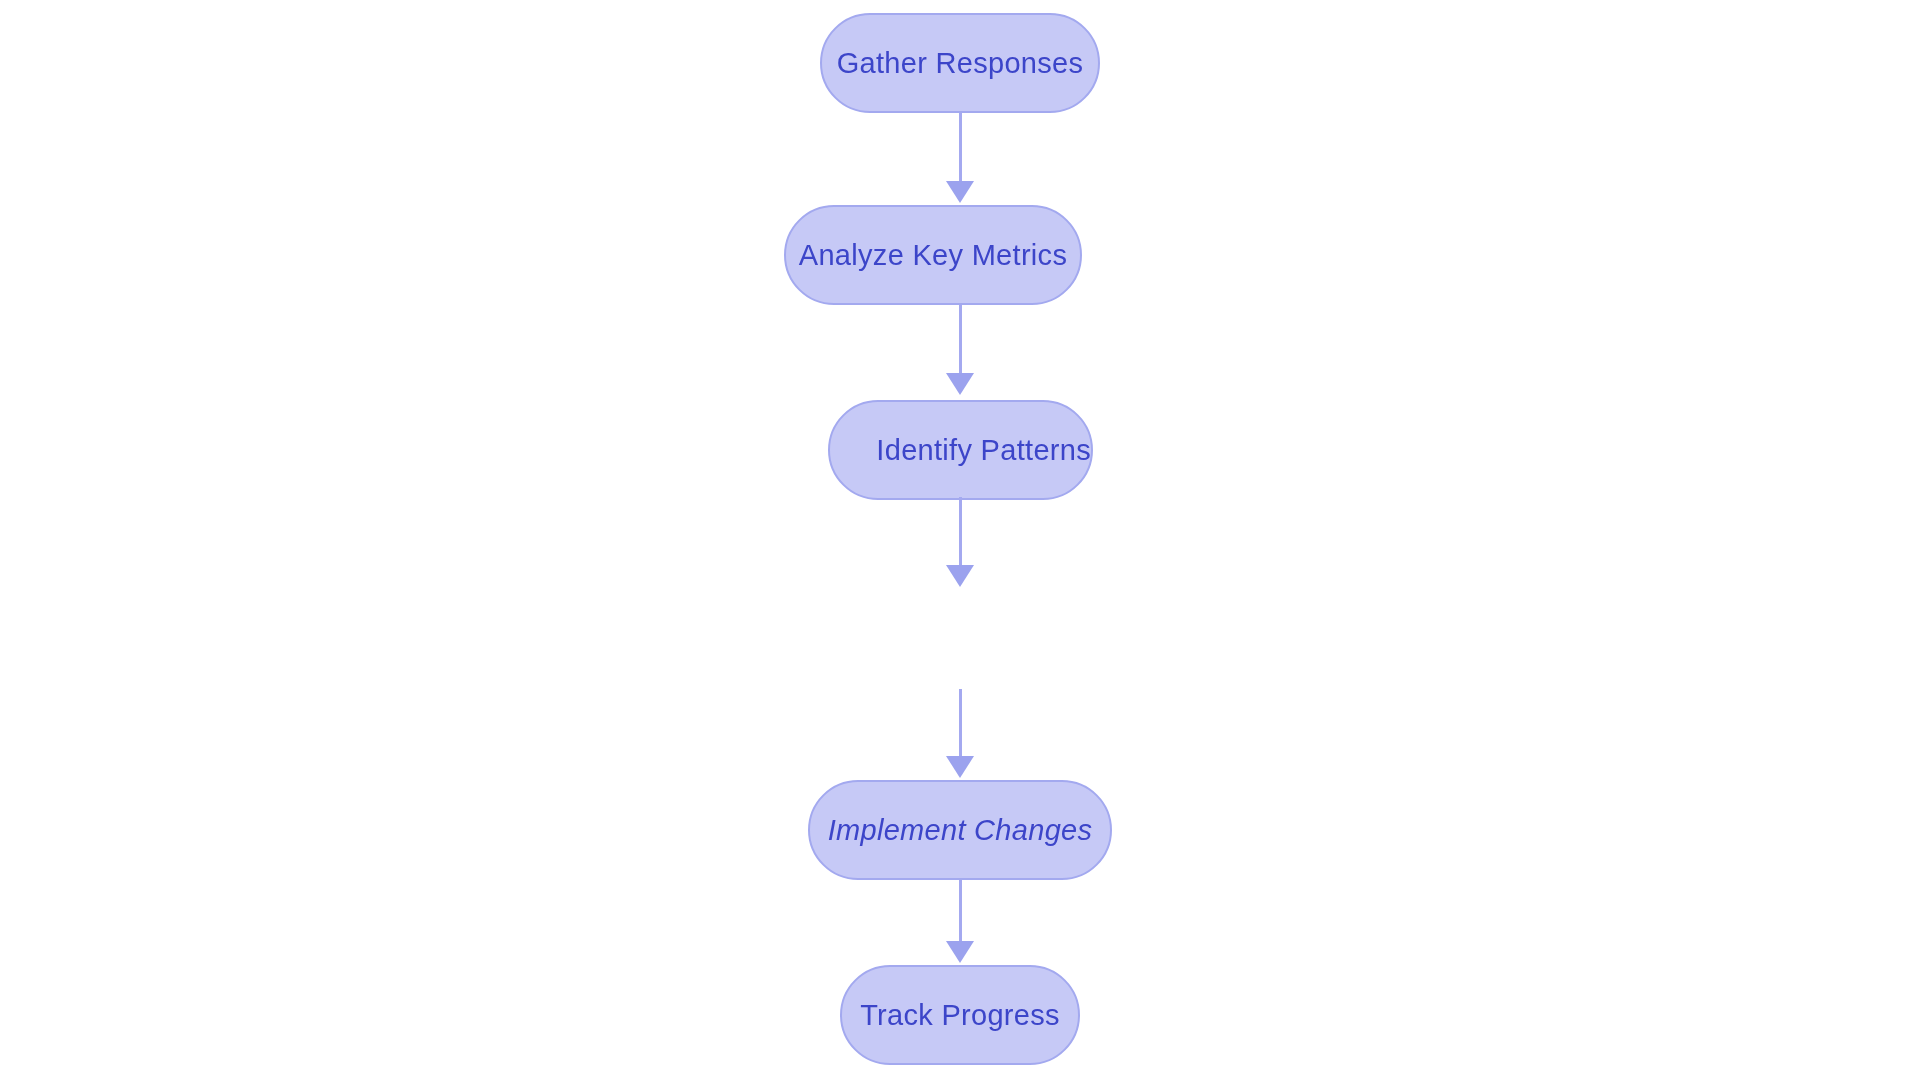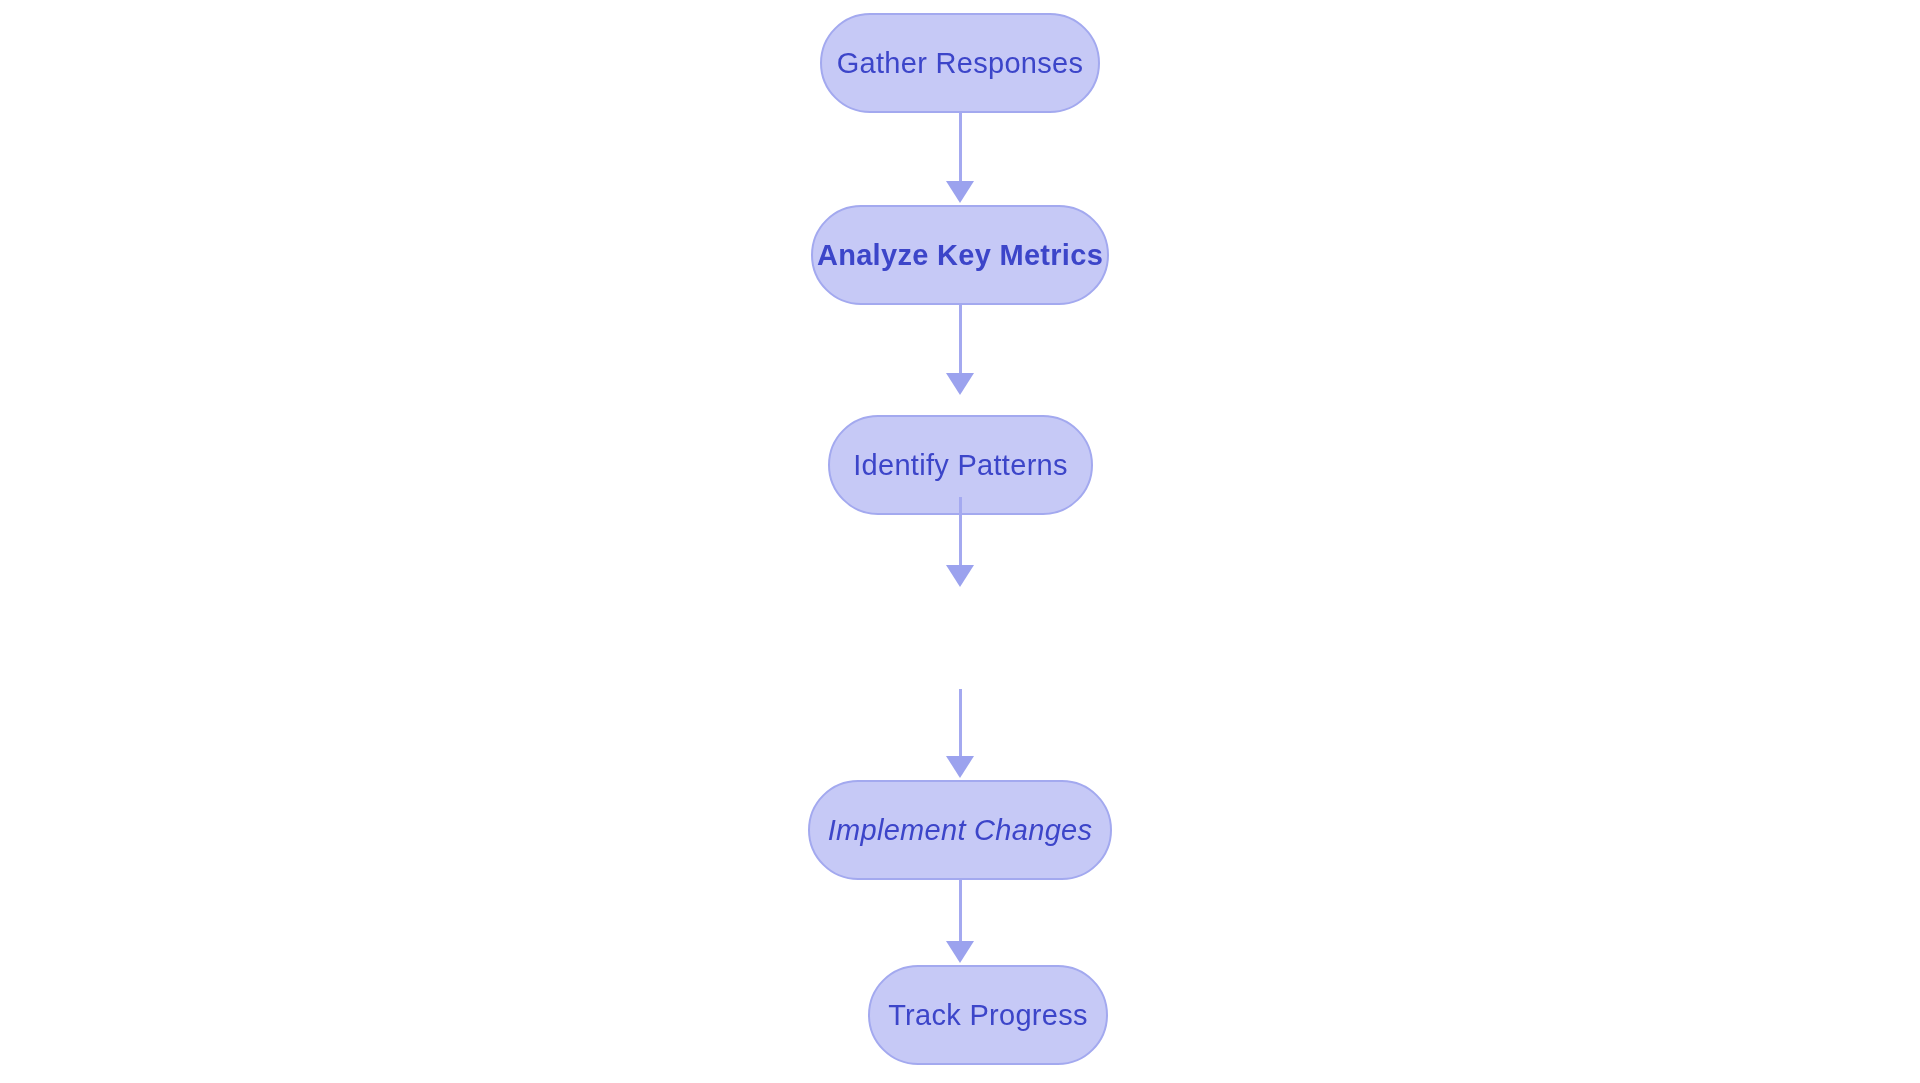--- a/index.html
+++ b/index.html
@@ -48,25 +48,25 @@
   .arrow-head {
     width: 0;
     height: 0;
     border-left: 14px solid transparent;
     border-right: 14px solid transparent;
     border-top: 22px solid #9ba2ee;
   }
 
   
   #node-0 { left: 820px; top: 13px;  width: 280px; }
-  #node-1 { left: 811px; top: 205px; width: 298px; font-weight: bold; }
-  #node-2 { left: 828px; top: 415px; width: 265px; }
+  #node-1 { left: 784px; top: 205px; width: 298px; }
+  #node-2 { left: 828px; top: 400px; width: 265px; justify-content: flex-end; }
   #node-3 { left: 789px; top: 589px; width: 342px; }
   #node-4 { left: 808px; top: 780px; width: 304px; font-style: italic; }
-  #node-5 { left: 868px; top: 965px; width: 240px; }
+  #node-5 { left: 840px; top: 965px; width: 240px; }
 
   
   #arrow-0 { left: 946px; top: 113px; height: 90px; }
   #arrow-1 { left: 946px; top: 305px; height: 90px; }
   #arrow-2 { left: 946px; top: 497px; height: 90px; }
   #arrow-3 { left: 946px; top: 689px; height: 89px; }
   #arrow-4 { left: 946px; top: 880px; height: 83px; }
 </style>
 </head>
 <body>

